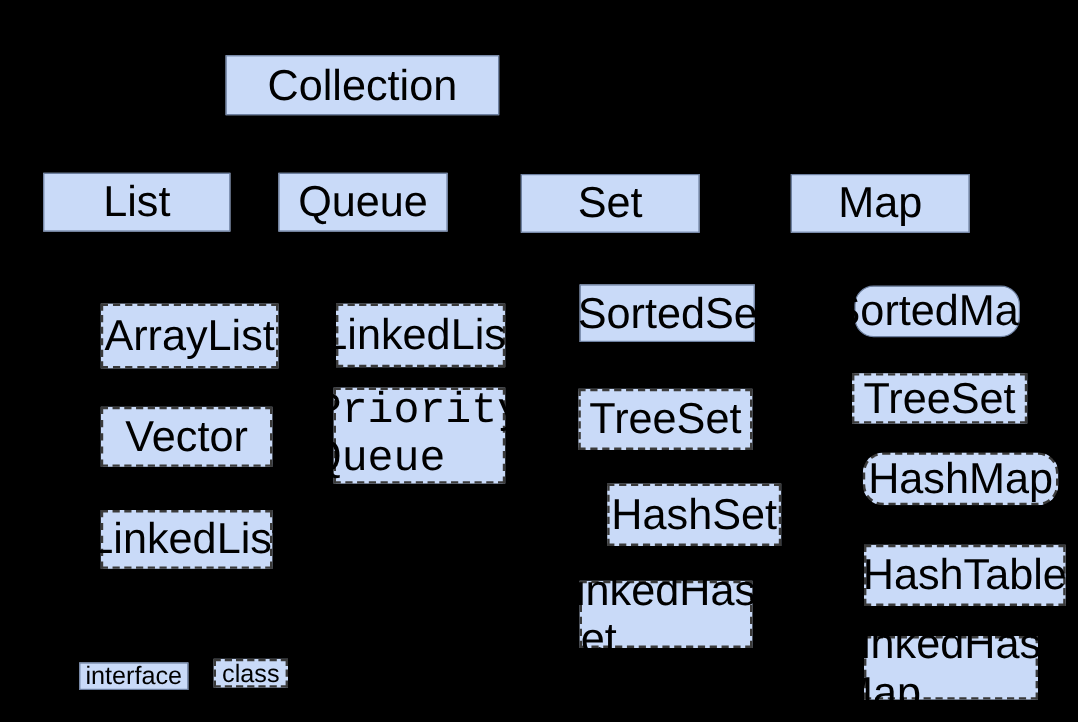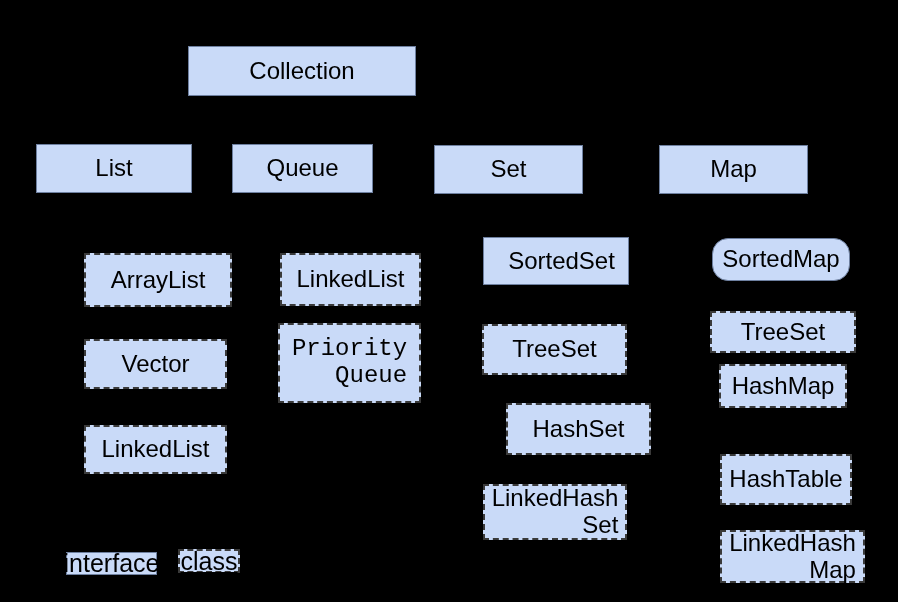--- a/index.html
+++ b/index.html
@@ -16,42 +16,42 @@
     font-family: "Liberation Sans", sans-serif;
   }
   .node {
     position: absolute;
     box-sizing: border-box;
     background: var(--fill, #c9daf8);
     color: #000000;
     display: flex;
     align-items: center;
     justify-content: center;
-    text-align: right;
-    font-size: 24px;
+    text-align: left;
+    font-size: 36px;
     line-height: 1.12;
     white-space: pre-line;
     letter-spacing: 0px;
   }
   .node.interface {
     border: 1.5px solid var(--solid-border, #6e80a0);
   }
   .node.class {
     border: 2px dashed var(--dashed-border, #3a3a3a);
   }
   .legend-box {
     position: absolute;
     box-sizing: border-box;
     background: var(--fill, #c9daf8);
     color: #000000;
     display: flex;
     align-items: center;
     justify-content: center;
     text-align: center;
-    font-size: 25px;
+    font-size: 21px;
     line-height: 1;
   }
   .legend-box.interface {
     border: 1px solid var(--solid-border, #6e80a0);
   }
   .legend-box.class {
     border: 2px dashed var(--dashed-border, #3a3a3a);
   }
 </style>
 </head>
@@ -66,30 +66,30 @@
       <div class="node interface" style="left: 659px; top: 145px; width: 149px; height: 49px;">Map</div>
       <div class="node class" style="left: 84px; top: 253px; width: 148px; height: 54px;">ArrayList</div>
       <div class="node class" style="left: 280px; top: 253px; width: 141px; height: 53px;">LinkedList</div>
       <div class="node interface" style="left: 483px; top: 237px; width: 146px; height: 48px; padding-left: 11px;">SortedSet</div>
       <div class="node interface" style="left: 712px; top: 238px; width: 138px; height: 43px; border-radius: 16px;">SortedMap</div>
       <div class="node class" style="left: 84px; top: 339px; width: 143px; height: 50px;">Vector</div>
       <div class="node class" style="left: 278px; top: 323px; width: 143px; height: 80px; font-family: Liberation Mono, monospace;">Priority
 Queue</div>
       <div class="node class" style="left: 482px; top: 324px; width: 145px; height: 51px;">TreeSet</div>
       <div class="node class" style="left: 710px; top: 311px; width: 146px; height: 42px;">TreeSet</div>
-      <div class="node class" style="left: 719px; top: 364px; width: 128px; height: 44px;">HashMap</div>
+      <div class="node class" style="left: 719px; top: 377px; width: 163px; height: 44px; border-radius: 17px;">HashMap</div>
       <div class="node class" style="left: 84px; top: 425px; width: 143px; height: 49px;">LinkedList</div>
       <div class="node class" style="left: 506px; top: 403px; width: 145px; height: 52px;">HashSet</div>
-      <div class="node class" style="left: 720px; top: 454px; width: 132px; height: 51px;">HashTable</div>
+      <div class="node class" style="left: 720px; top: 454px; width: 168px; height: 51px;">HashTable</div>
       <div class="node class" style="left: 483px; top: 484px; width: 144px; height: 56px;">LinkedHash
 Set</div>
       <div class="node class" style="left: 720px; top: 530px; width: 145px; height: 53px;">LinkedHash
 Map</div>
     </div>
 
   <div class="legend-box interface" id="legend-interface" style="left: 66px; top: 552px; width: 91px; height: 23px;">
     <span>interface</span>
   </div>
 
-  <div class="legend-box class" id="legend-class" style="left: 178px; top: 549px; width: 62px; height: 24px; text-decoration: underline;">
+  <div class="legend-box class" id="legend-class" style="left: 178px; top: 549px; width: 62px; height: 24px;">
     <span>class</span>
   </div>
 </div>
 
 </body></html>

